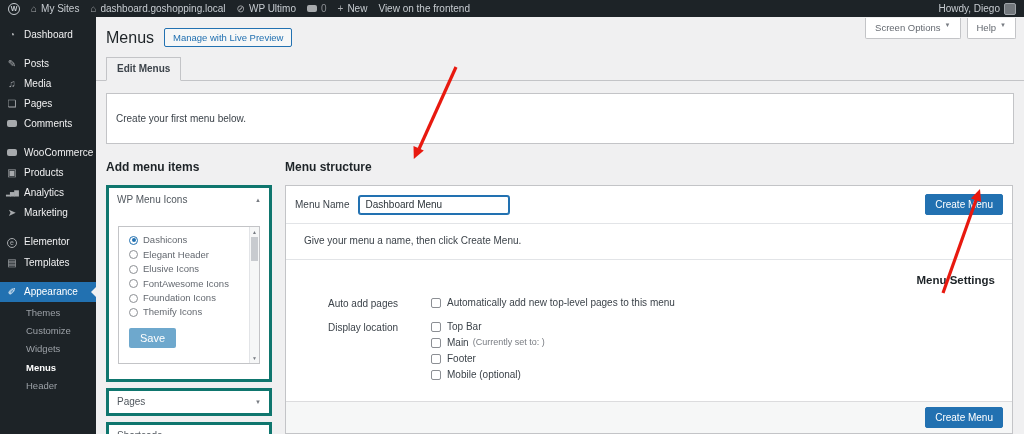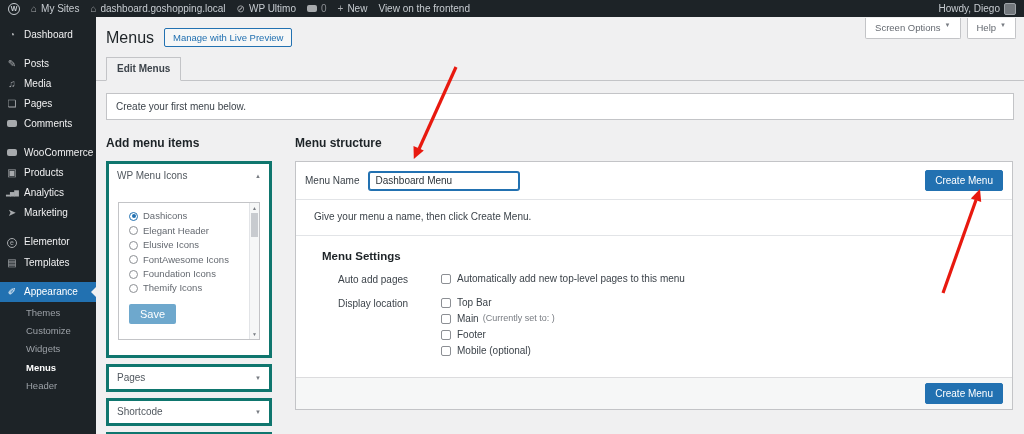--- a/index.html
+++ b/index.html
@@ -48,25 +48,25 @@
   .meta-btn { background:#fff; border:1px solid #c3c4c7; border-top:none; border-radius:0 0 2px 2px; padding:4px 9px 5px; font-size:9.5px; color:#646970; display:flex; align-items:flex-start; gap:4px; cursor:pointer; }
   .caret { color:#787c82; font-size:6px; line-height:1; }
 
   .page-header { padding:11px 10px 0; display:flex; align-items:center; }
   .page-title { font-size:16px; font-weight:400; color:#1d2327; margin:0; line-height:1.2; }
   .manage-btn { margin-left:10px; background:#f6f7f7; border:1px solid #2271b1; color:#2271b1; border-radius:2px; padding:3px 8px; font-size:9.5px; cursor:pointer; }
 
   .tabs { margin-top:9px; padding-left:10px; border-bottom:1px solid #c3c4c7; }
   .tab { display:inline-block; position:relative; bottom:-1px; background:#f0f0f1; border:1px solid #c3c4c7; border-bottom:1px solid #f0f0f1; padding:5px 10px 6px; font-size:10px; font-weight:bold; color:#3c434a; cursor:pointer; }
 
-  .notice { margin:12px 10px 0; background:#fff; border:1px solid #c3c4c7; padding:7px 9px; font-size:10px; color:#3c434a; }
+  .notice { margin:12px 10px 0; background:#fff; border:1px solid #c3c4c7; padding:19px 9px; font-size:10px; color:#3c434a; }
 
   .columns { position:relative; margin:16px 10px 0; }
   .col-left  { position:absolute; left:0; top:0; width:166px; }
-  .col-right { position:absolute; left:189px; right:1px; top:0; }
+  .col-right { position:absolute; left:179px; right:1px; top:0; }
   .col-h2 { font-size:12px; font-weight:bold; color:#1d2327; margin:0 0 11px; }
 
   .postbox { background:#fff; border:3px solid #0f766e; }
   .postbox-header { display:flex; align-items:center; justify-content:space-between; padding:7px 8px; font-size:10px; color:#50575e; cursor:pointer; line-height:1; }
   .postbox.collapsed { margin-top:6px; }
   .postbox.collapsed .postbox-header { padding:6px 8px; }
 
   .icons-body { padding:14px 9px 15px; }
   .scrollbox { border:1px solid #c3c4c7; height:138px; position:relative; padding:8px 16px 0 10px; }
   .scrollbar { position:absolute; right:0; top:0; bottom:0; width:10px; background:#f6f7f7; border-left:1px solid #e2e4e7; }
@@ -81,21 +81,21 @@
   .save-btn { margin-top:6px; background:#6ea8cd; color:#fff; border:none; border-radius:2px; padding:4px 11px; font-size:11px; cursor:pointer; font-family:inherit; }
 
   .ms-panel { background:#fff; border:1px solid #c3c4c7; }
   .name-row { display:flex; align-items:center; padding:8px 9px; border-bottom:1px solid #e2e4e7; }
   .name-label { font-size:10px; color:#3c434a; margin-right:10px; flex:none; }
   .name-input { width:150px; height:18px; border:1px solid #2271b1; box-shadow:0 0 0 1px #2271b1; border-radius:2px; font-size:10px; padding:0 5px; color:#2c3338; font-family:inherit; outline:none; }
   .create-btn { background:#2271b1; color:#fff; border:1px solid #2271b1; border-radius:2px; padding:4px 9px; font-size:10px; cursor:pointer; font-family:inherit; }
   .name-row .create-btn { margin-left:auto; }
   .helper-row { padding:11px 18px 13px; font-size:10px; color:#3c434a; border-bottom:1px solid #e2e4e7; }
   .settings { padding:4px 9px 8px; }
-  .settings-h3 { font-size:11.5px; font-weight:bold; color:#1d2327; margin:10px 17px 11px; }
+  .settings-h3 { font-size:11.5px; font-weight:bold; color:#1d2327; margin:10px 8px 11px;text-align:right; }
   .setting-row { display:flex; margin-bottom:8px;text-align:center; }
   .setting-label { width:136px; flex:none; font-size:10px; color:#3c434a; padding-top:1px; }
   .check-row { display:flex; align-items:center; font-size:10px; color:#3c434a; margin-bottom:5px; cursor:pointer; line-height:1.1; }
   .checkbox { width:10px; height:10px; border:1px solid #8c8f94; border-radius:2px; background:#fff; flex:none; margin-right:6px; cursor:pointer; }
   .check-note { font-size:9px; color:#787c82; margin-left:4px; }
   .bottom-bar { background:#f6f7f7; border-top:1px solid #dcdcde; padding:5px 9px; display:flex; }
   .bottom-bar .create-btn { margin-left:auto; }
 
   
   #arrows { position:absolute; left:0; top:0; width:1024px; height:434px; z-index:100; pointer-events:none; }

